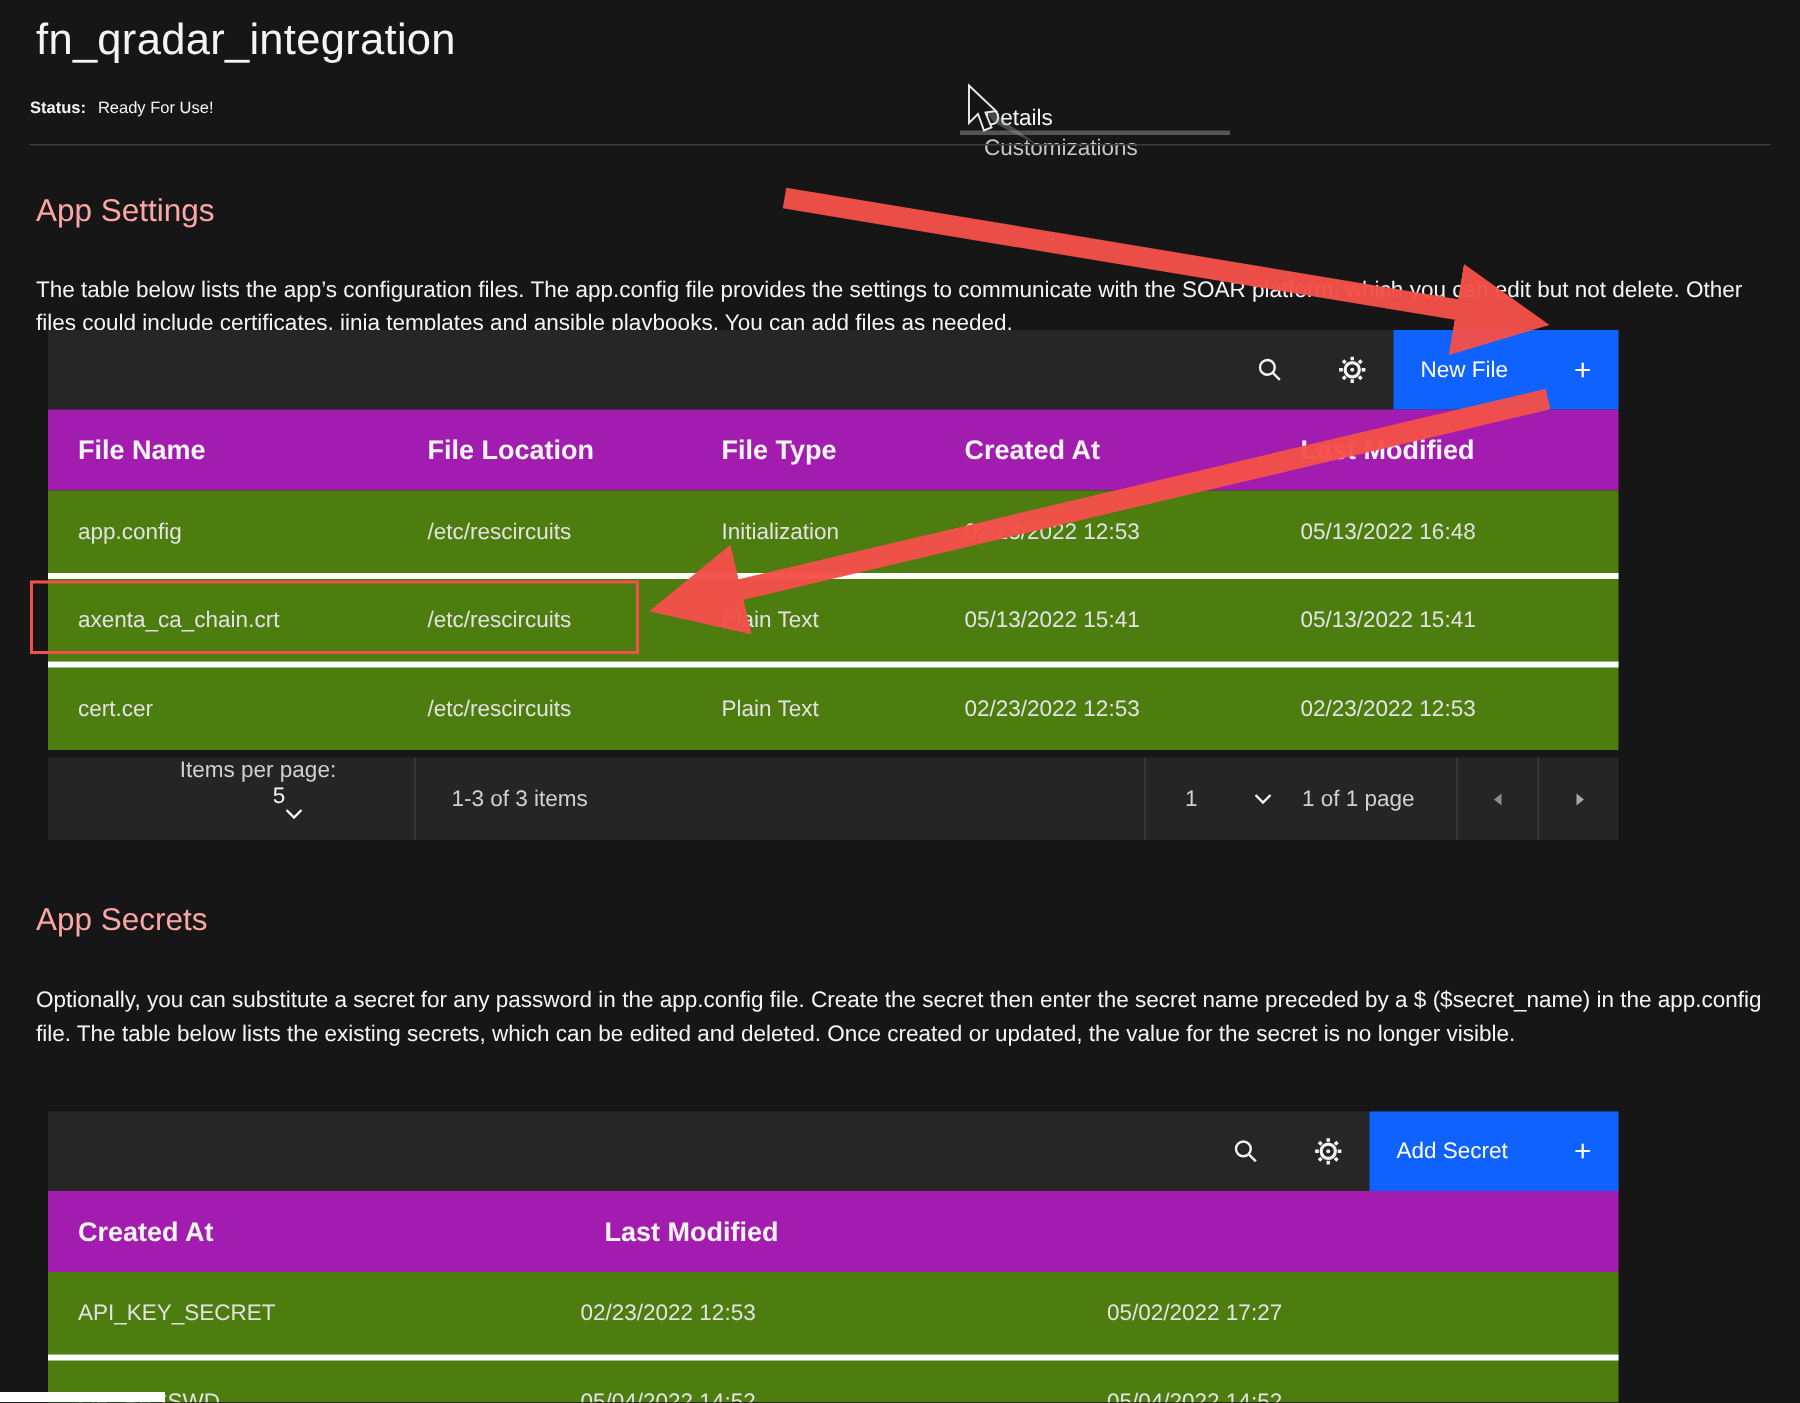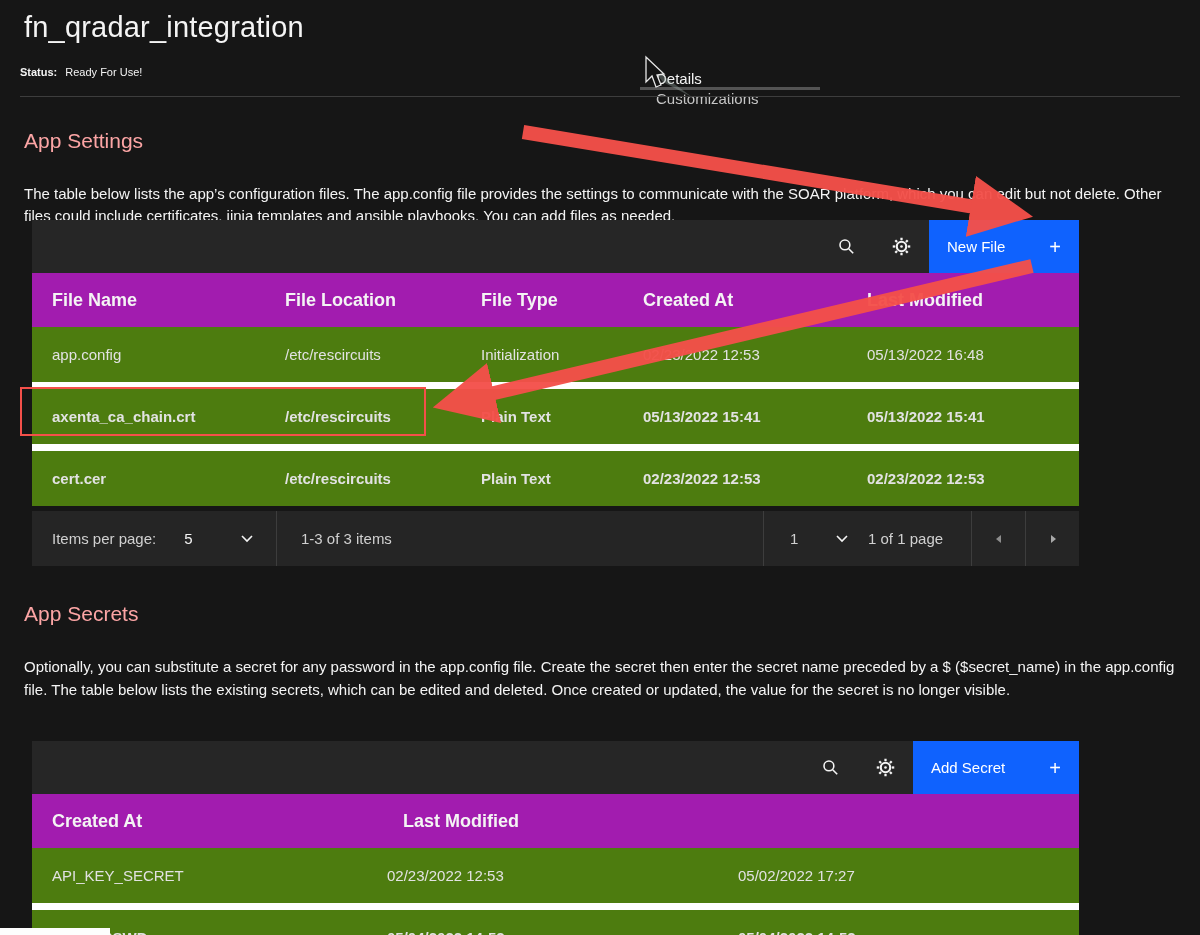--- a/index.html
+++ b/index.html
@@ -32,29 +32,29 @@
   .icon-btn{width:55px;height:53px;display:flex;align-items:center;justify-content:center;background:transparent;
             border:none;cursor:pointer;padding:0;}
   .primary-btn{height:53px;background:#0f62fe;color:#ffffff;border:none;cursor:pointer;display:flex;
                align-items:center;justify-content:space-between;padding:0 18px;font-size:15px;
                font-family:"Liberation Sans",sans-serif;box-sizing:border-box;}
   #new-file-btn{width:150px;}
   #add-secret-btn{width:166px;}
   .plus{font-size:20px;font-weight:400;line-height:1;}
   .thead{height:54px;background:#a21caf;display:flex;font-weight:700;font-size:18px;color:#f4f4f4;}
   .trow{height:55px;background:#4d7c0f;display:flex;font-size:15px;color:#e2e2e2;cursor:pointer;}
-  .trow + .trow{border-top:7px solid #ffffff;font-weight:bold;}
+  .trow + .trow{border-top:4px solid #ffffff;}
   .cell{display:flex;align-items:center;box-sizing:border-box;padding-left:20px;overflow:hidden;white-space:nowrap;}
   .fcol-0{width:233px}.fcol-1{width:196px}.fcol-2{width:162px}.fcol-3{width:224px}.fcol-4{flex:1}
   .scol-0{width:335px}.scol-1{width:351px}.scol-2{flex:1}
   
   .pag-gap{height:5px;background:#161616;}
   .pagination{height:55px;background:#252525;display:flex;align-items:stretch;font-size:15px;color:#d0d0d0;}
   .pg-divider{width:1px;background:#3d3d3d;}
-  .ipp{display:flex;align-items:center;width:244px;box-sizing:border-box;padding-left:20px;cursor:pointer;}
+  .ipp{display:flex;align-items:center;width:244px;box-sizing:border-box;padding-left:36px;cursor:pointer;flex-direction:column;}
   .ipp-value{margin-left:28px;color:#f4f4f4;}
   .ipp .chev{margin-left:48px;}
   .range-text{display:flex;align-items:center;margin-left:24px;}
   .pg-spacer{flex:1;}
   .page-select{display:flex;align-items:center;width:100px;box-sizing:border-box;padding-left:26px;cursor:pointer;}
   .page-select .chev{margin-left:38px;}
   .page-status{display:flex;align-items:center;width:107px;box-sizing:border-box;padding-left:4px;}
   .pg-btn{width:53px;display:flex;align-items:center;justify-content:center;background:transparent;border:none;
           cursor:pointer;padding:0;}
   

